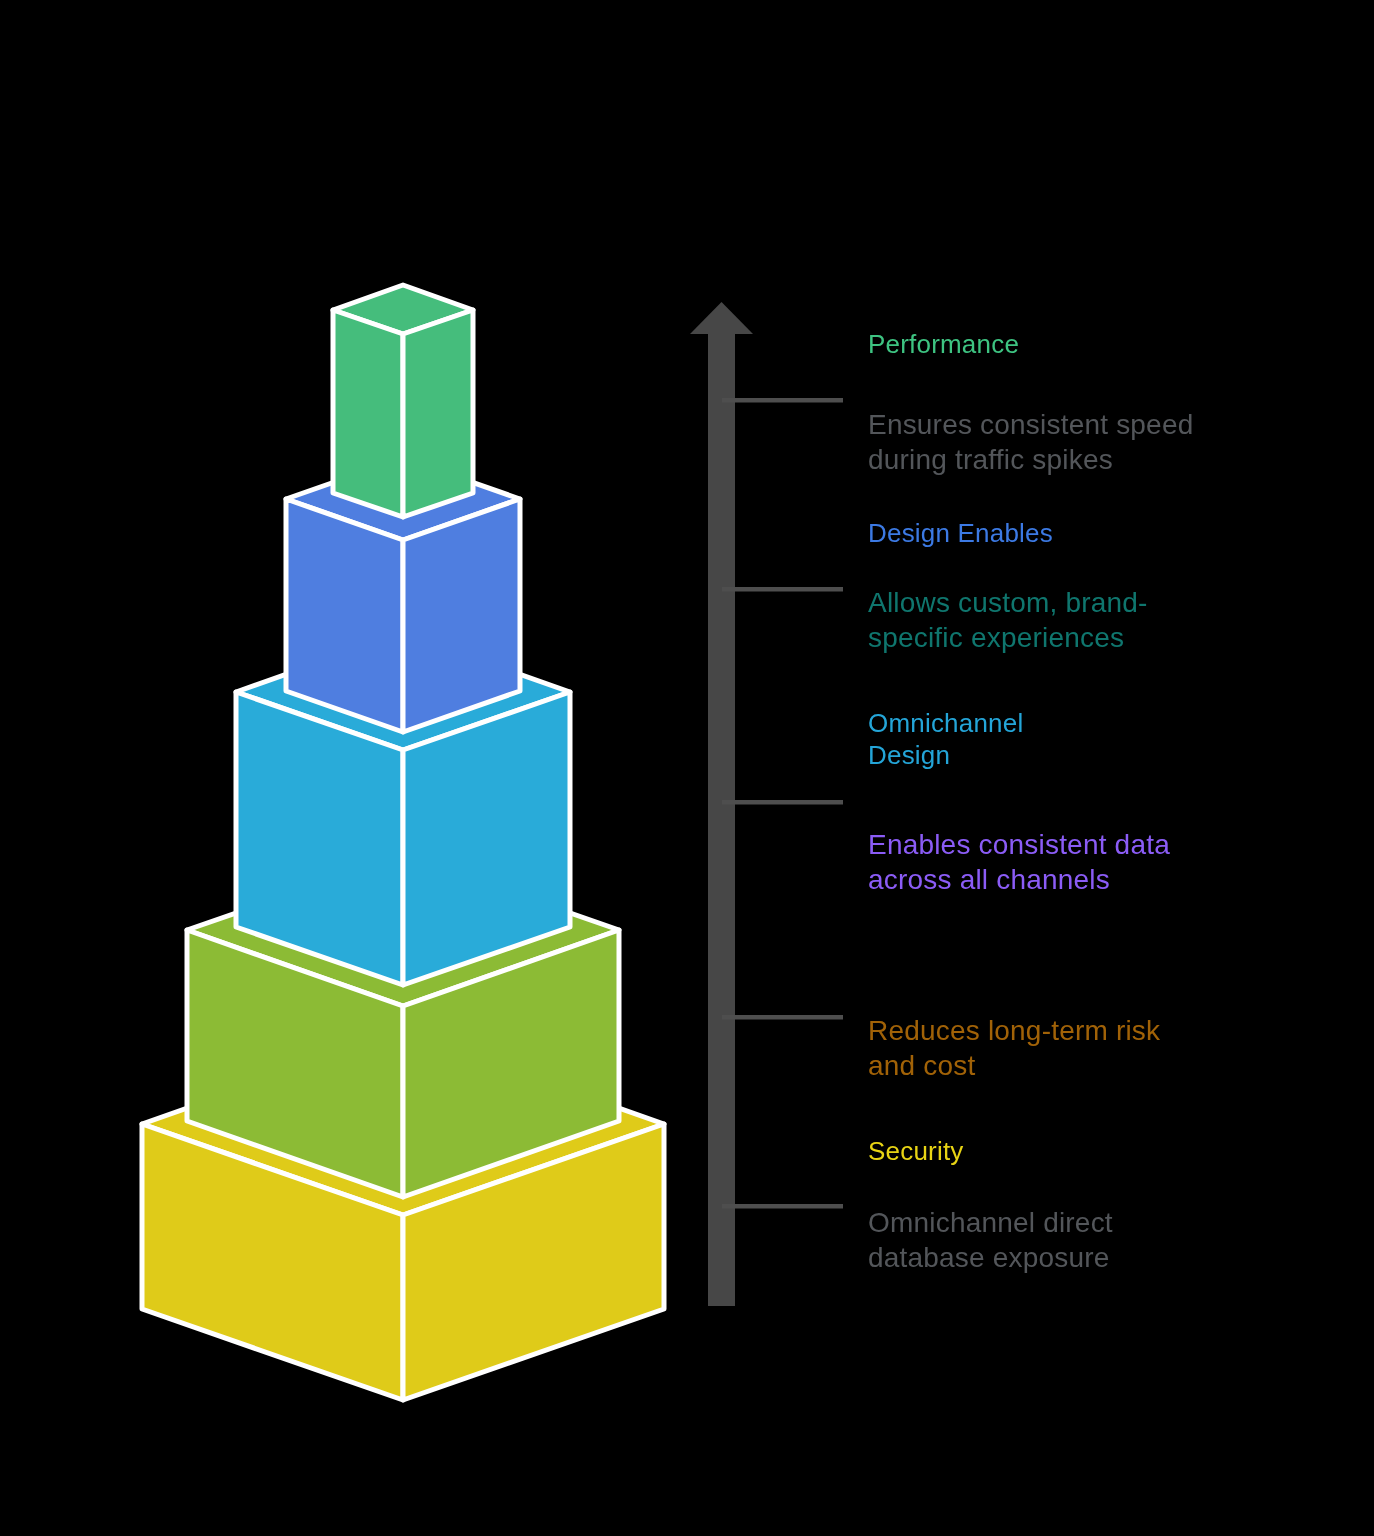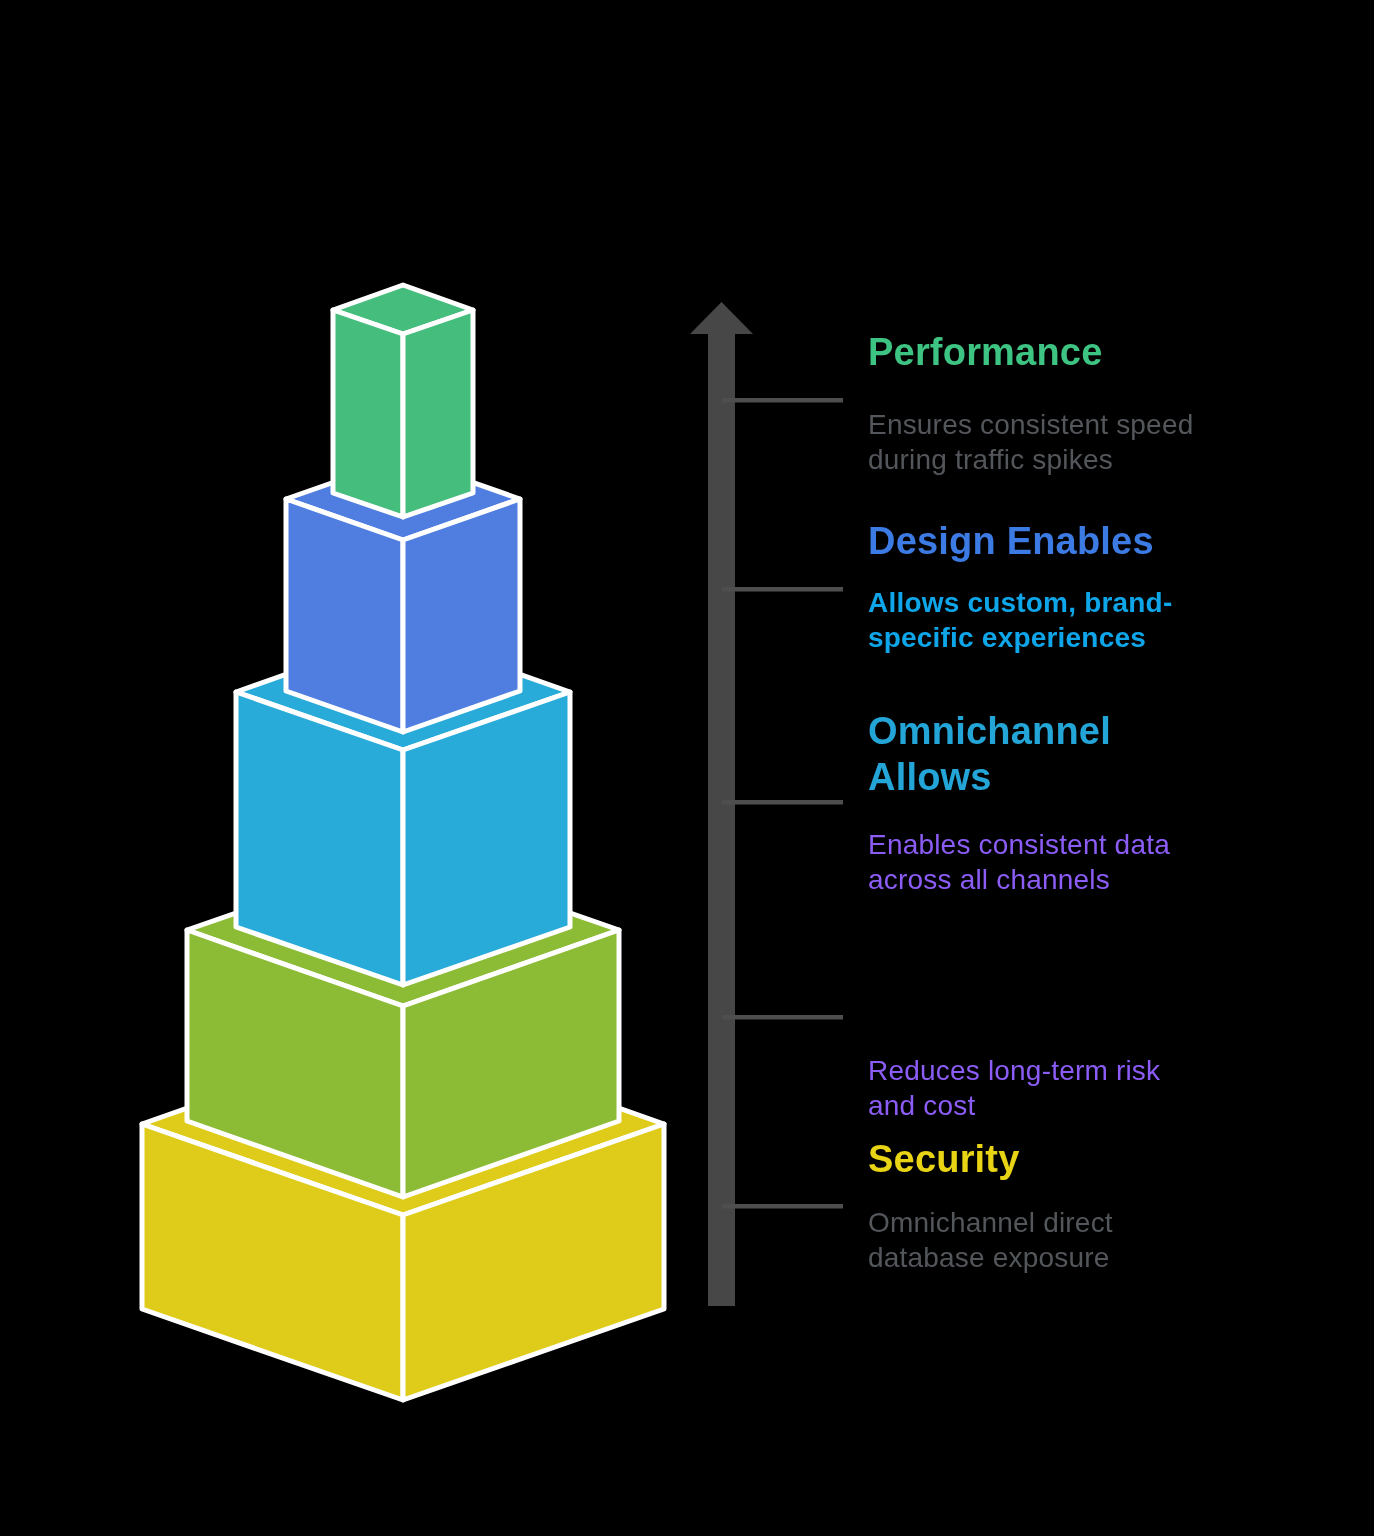--- a/index.html
+++ b/index.html
@@ -6,21 +6,21 @@
   body{width:1374px;height:1536px;overflow:hidden;font-family:"Liberation Sans",sans-serif;}
   .canvas{position:relative;width:1374px;height:1536px;}
   .title{
     position:absolute;left:0;top:96px;width:1374px;margin:0;
     text-align:center;font-size:50px;font-weight:700;letter-spacing:0.5px;
   }
   .scene{position:absolute;left:0;top:0;width:1374px;height:1536px;}
   polygon.face{stroke:var(--edge,#ffffff);stroke-width:5;stroke-linejoin:round;}
   .section{position:absolute;left:868px;width:420px;}
   .section-heading{
-    font-size:38px;font-weight:700;line-height:1.22;white-space:pre-line;letter-spacing:0.2px;
+    font-size:26px;font-weight:400;line-height:1.22;white-space:pre-line;letter-spacing:0.2px;
   }
   .section-desc{
     font-size:28px;font-weight:400;line-height:1.24;white-space:pre-line;letter-spacing:0.2px;
   }
 </style>
 </head>
 <body style="background: rgb(0, 0, 0);">
 
 <div class="canvas">
 
@@ -72,35 +72,35 @@
   </div>
   <div class="section" style="top:408px">
     <div class="section-desc" style="color: rgb(83, 86, 90);">Ensures consistent speed
 during traffic spikes</div>
   </div>
 
   <div class="section" style="top:518px">
     <div class="section-heading" style="color: rgb(60, 122, 228);">Design Enables</div>
   </div>
   <div class="section" style="top:586px">
-    <div class="section-desc" style="color: #0ea5e9; font-weight: bold;">Allows custom, brand-
+    <div class="section-desc" style="color: #0f766e;">Allows custom, brand-
 specific experiences</div>
   </div>
 
   <div class="section" style="top:708px">
     <div class="section-heading" style="color: rgb(36, 165, 216);">Omnichannel
-Allows</div>
+Design</div>
   </div>
   <div class="section" style="top:828px">
     <div class="section-desc" style="color: #8b5cf6;">Enables consistent data
 across all channels</div>
   </div>
 
   <div class="section" style="top:1014px">
-    <div class="section-desc" style="color: #8b5cf6; margin-top: 40px;">Reduces long-term risk
+    <div class="section-desc" style="color: #a16207;">Reduces long-term risk
 and cost</div>
   </div>
 
   <div class="section" style="top:1136px">
     <div class="section-heading" style="color: rgb(232, 212, 20);">Security</div>
   </div>
   <div class="section" style="top:1206px">
     <div class="section-desc" style="color: rgb(83, 86, 90);">Omnichannel direct
 database exposure</div>
   </div>

